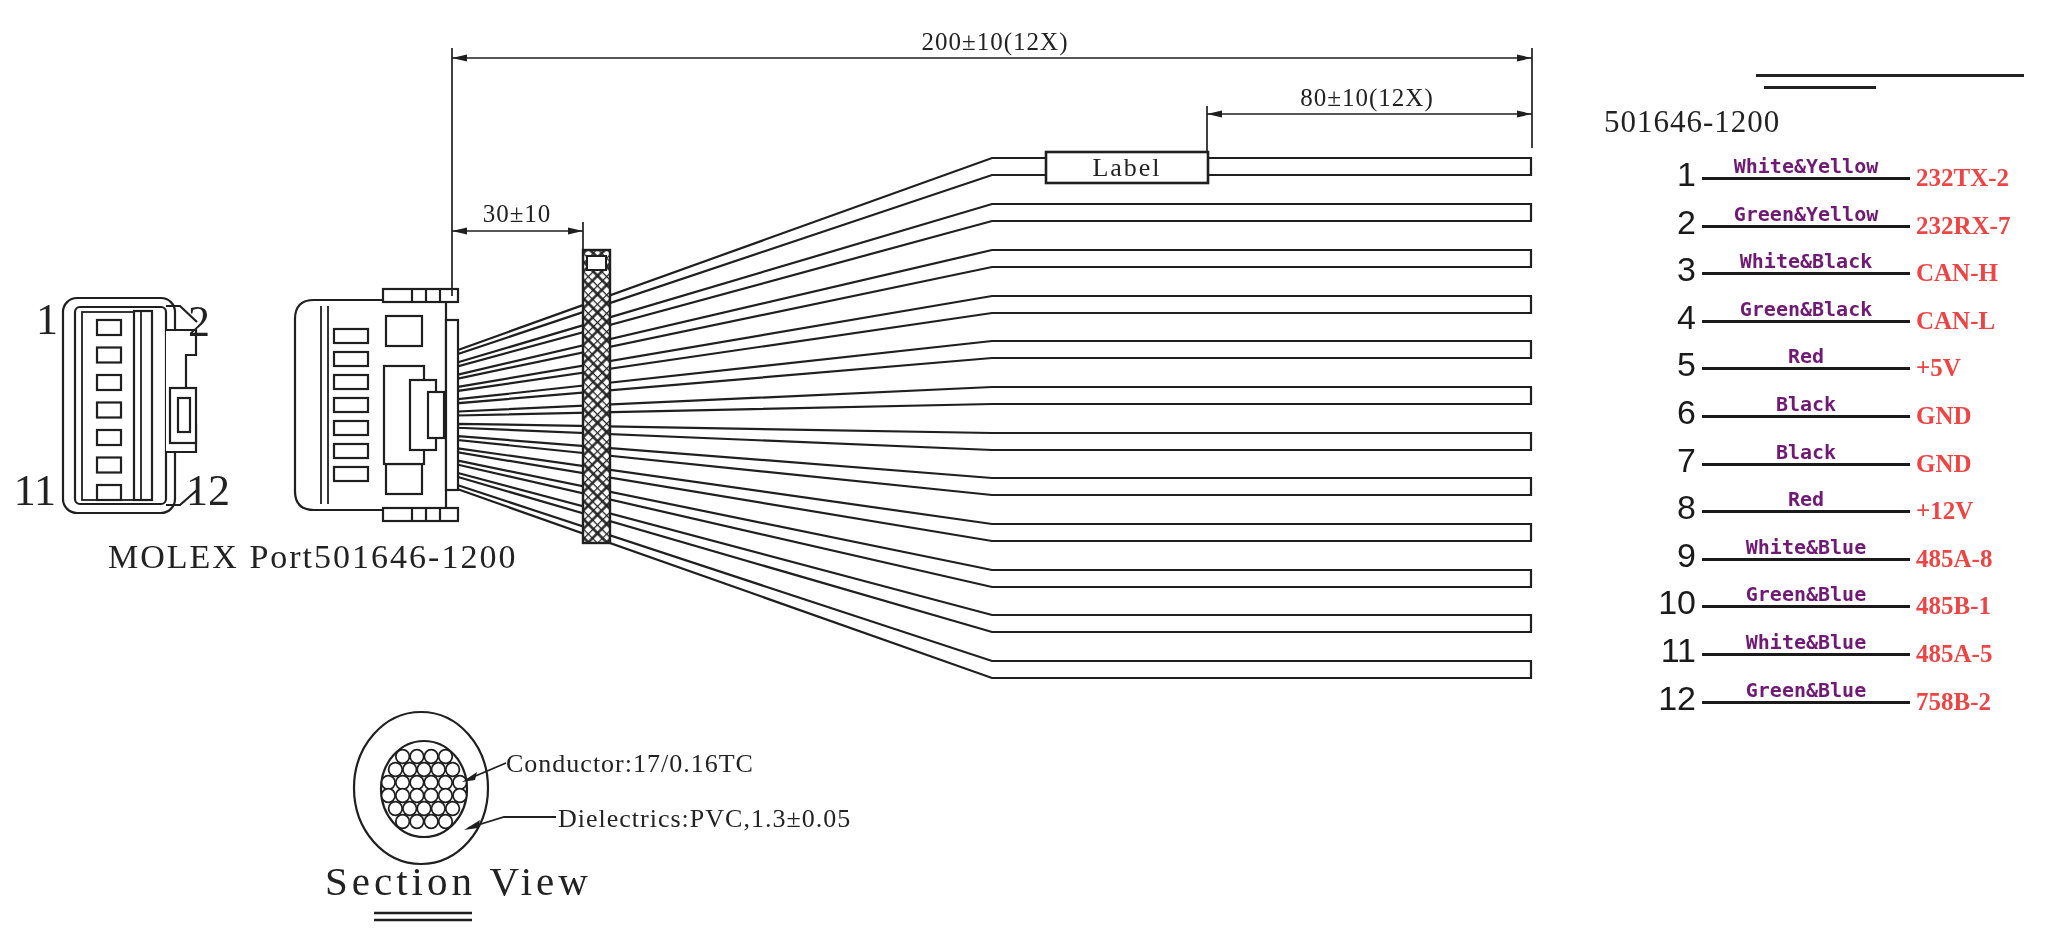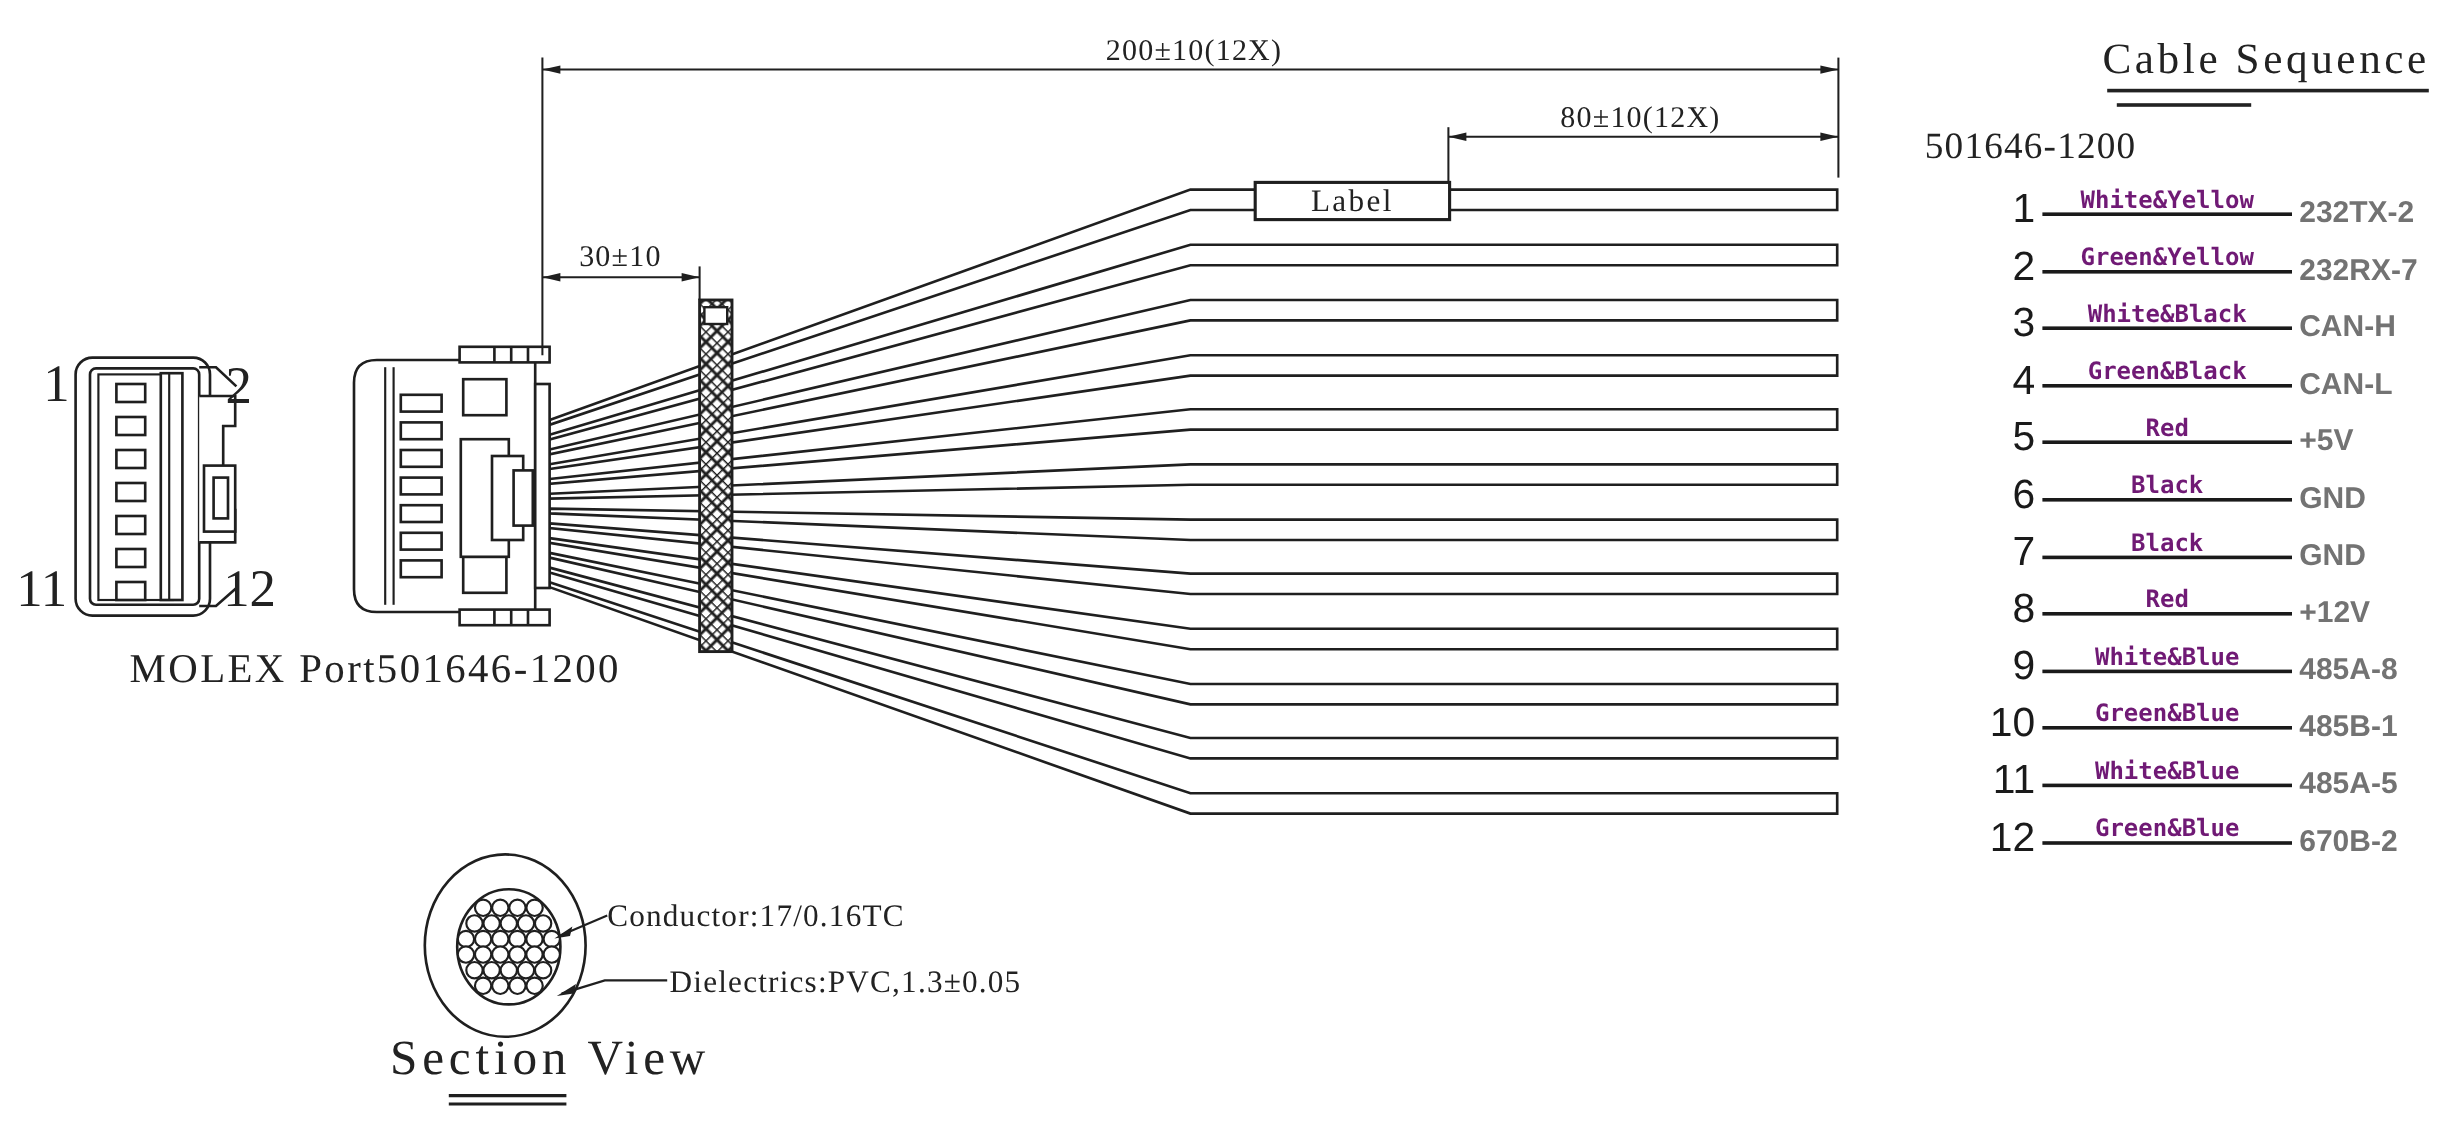--- a/index.html
+++ b/index.html
@@ -14,22 +14,22 @@
   .cs-underline2{position:absolute;left:1764px;top:86px;width:112px;border-top:3px solid #222;}
   .cs-part{position:absolute;left:1604px;top:104px;font-size:31px;letter-spacing:1px;color:#222;text-align:center;}
   .crow{position:absolute;left:1650px;width:380px;height:44px;}
   .crow .pin{position:absolute;left:0;bottom:-14px;width:46px;text-align:right;
              font-family:"Liberation Sans",sans-serif;font-size:34px;color:#1a1a1a;}
   .crow .wline{position:absolute;left:52px;bottom:0;width:208px;border-bottom:3px solid #1a1a1a;}
   .crow .cname{position:absolute;left:52px;bottom:2px;width:208px;text-align:center;
                font-family:"DejaVu Sans Mono",monospace;font-weight:bold;font-size:20px;
                white-space:nowrap;color:#701a75;}
   .crow .signal{position:absolute;left:266px;bottom:-12px;
-                font-family:Liberation Sans, sans-serif;font-weight:bold;font-size:25px;
-                white-space:nowrap;color:#737373;}
+                font-family:Liberation Serif, serif;font-weight:bold;font-size:25px;
+                white-space:nowrap;color:#ef4444;}
   svg text{fill:#222;}
   .dimtxt{font-size:25px;letter-spacing:1px;}
   .bigpin{font-size:44px;}
 </style>
 </head>
 <body>
 
 <svg id="drawing" width="2048" height="941" viewBox="0 0 2048 941">
   <defs>
     <pattern id="xhatch" width="13" height="13" patternUnits="userSpaceOnUse" patternTransform="rotate(45 0 0)">
@@ -182,21 +182,20 @@
     <polygon points="464,830 480,820 478,828" fill="#1f1f1f"></polygon>
     <text x="506" y="772" font-size="26" letter-spacing="1">Conductor:17/0.16TC</text>
     <text x="558" y="827" font-size="26" letter-spacing="1">Dielectrics:PVC,1.3±0.05</text>
     <text x="325" y="895" font-size="41" letter-spacing="4">Section View</text>
     <line x1="374" y1="913" x2="472" y2="913" stroke="#1f1f1f" stroke-width="2.6"></line>
     <line x1="374" y1="920" x2="472" y2="920" stroke="#1f1f1f" stroke-width="2.6"></line>
   </g>
 </svg>
 
 <div id="cable-seq">
-  <div class="cs-title">Cable Sequence</div>
   <div class="cs-underline1"></div>
   <div class="cs-underline2"></div>
   <div class="cs-part">501646-1200</div>
   <div id="cable-rows">
       <div class="crow" style="top: 136px;">
         <span class="pin">1</span>
         <div class="wline"></div>
         <span class="cname">White&amp;Yellow</span>
         <span class="signal">232TX-2</span>
       </div>
@@ -257,16 +256,16 @@
       <div class="crow" style="top: 612px;">
         <span class="pin">11</span>
         <div class="wline"></div>
         <span class="cname">White&amp;Blue</span>
         <span class="signal">485A-5</span>
       </div>
       <div class="crow" style="top: 659.6px;">
         <span class="pin">12</span>
         <div class="wline"></div>
         <span class="cname">Green&amp;Blue</span>
-        <span class="signal">670B-2</span>
+        <span class="signal">758B-2</span>
       </div>
     </div>
 </div>
 
 </body></html>

